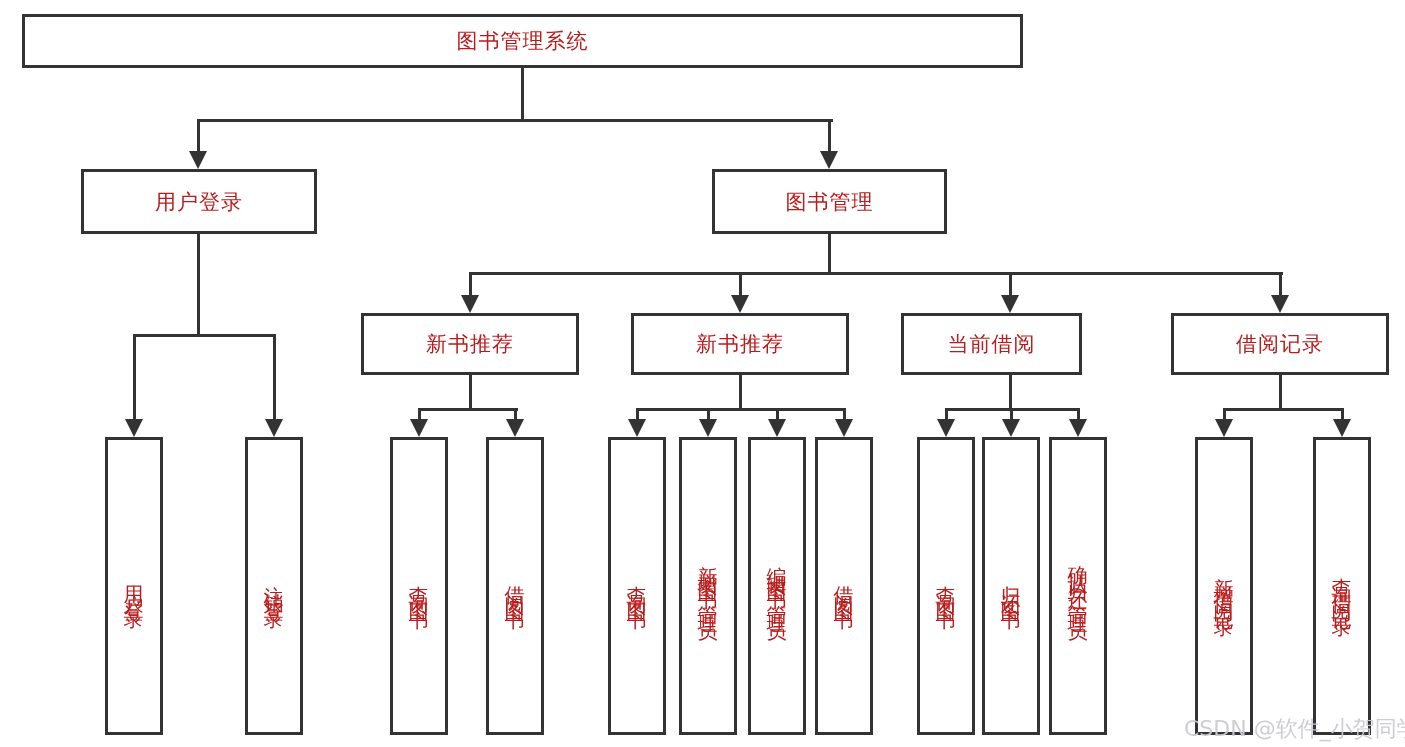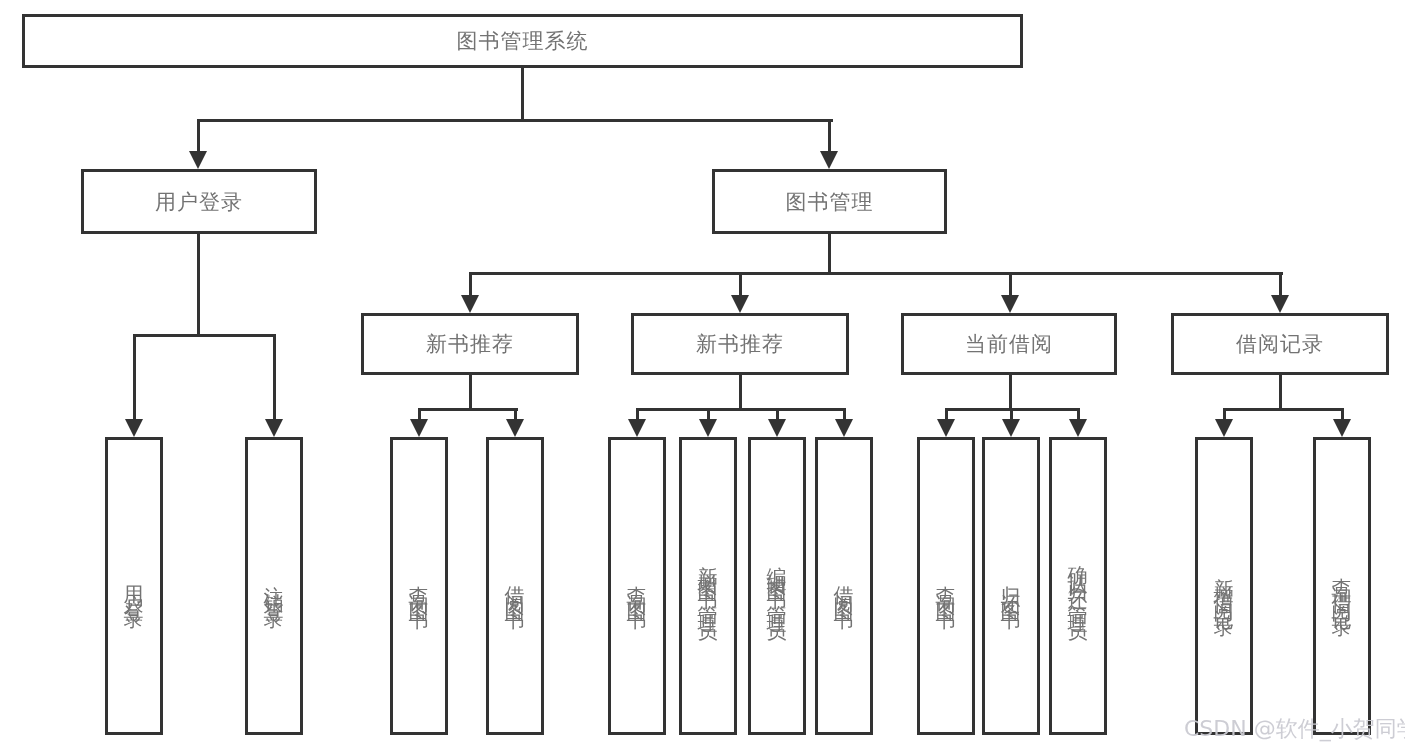--- a/index.html
+++ b/index.html
@@ -12,21 +12,21 @@
     overflow: hidden;
   }
   .box {
     position: absolute;
     box-sizing: border-box;
     border: 3px solid #333333;
     background: #ffffff;
     display: flex;
     align-items: center;
     justify-content: center;
-    color: #737373;
+    color: #b91c1c;
   }
   .hbox .lbl {
     font-size: 21px;
     letter-spacing: 1px;
     white-space: nowrap;
   }
   .vbox { width: 58px; height: 298px; }
   .vbox .vlbl {
     writing-mode: vertical-rl;
     text-orientation: mixed;
@@ -129,21 +129,21 @@
   <div class="box hbox" style="left:361px;top:313px;width:218px;height:62px">
     <span class="lbl">新书推荐</span>
   </div>
 
   <div class="box hbox" style="left:712px;top:169px;width:235px;height:65px">
     <span class="lbl">图书管理</span>
   </div>
   <div class="box hbox" style="left:631px;top:313px;width:218px;height:62px">
     <span class="lbl">新书推荐</span>
   </div>
-  <div class="box hbox" style="left:901px;top:313px;width:216px;height:62px">
+  <div class="box hbox" style="left:901px;top:313px;width:181px;height:62px">
     <span class="lbl">当前借阅</span>
   </div>
   <div class="box hbox" style="left:1171px;top:313px;width:218px;height:62px">
     <span class="lbl">借阅记录</span>
   </div>
 
   <div class="box vbox" style="left:105px;top:437px">
     <span class="vlbl">用户登录</span>
   </div>
   <div class="box vbox" style="left:245px;top:437px">

